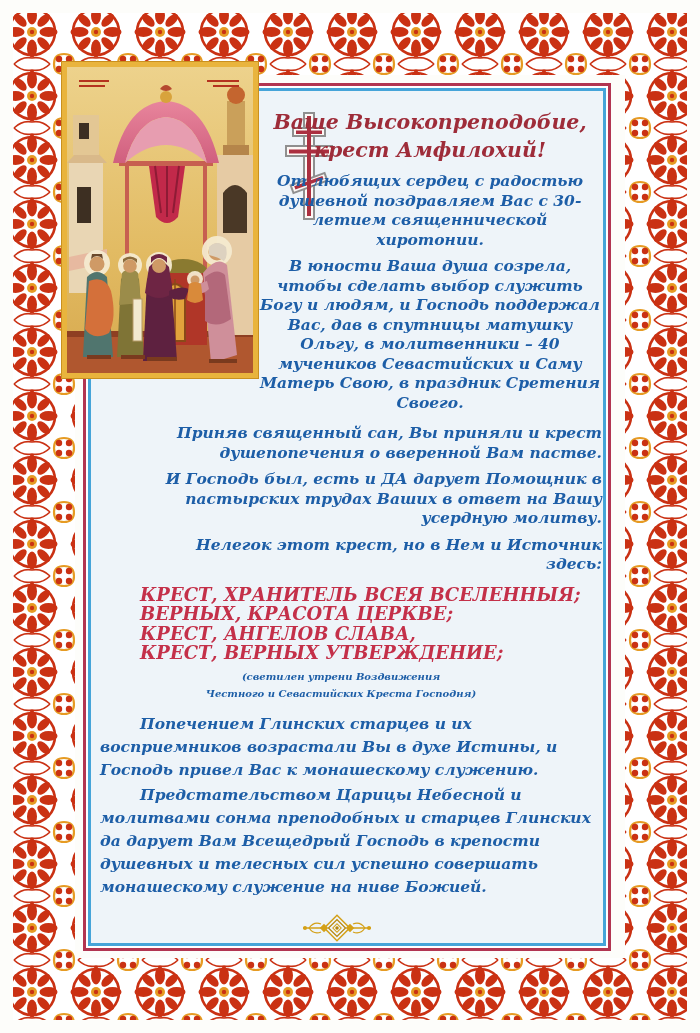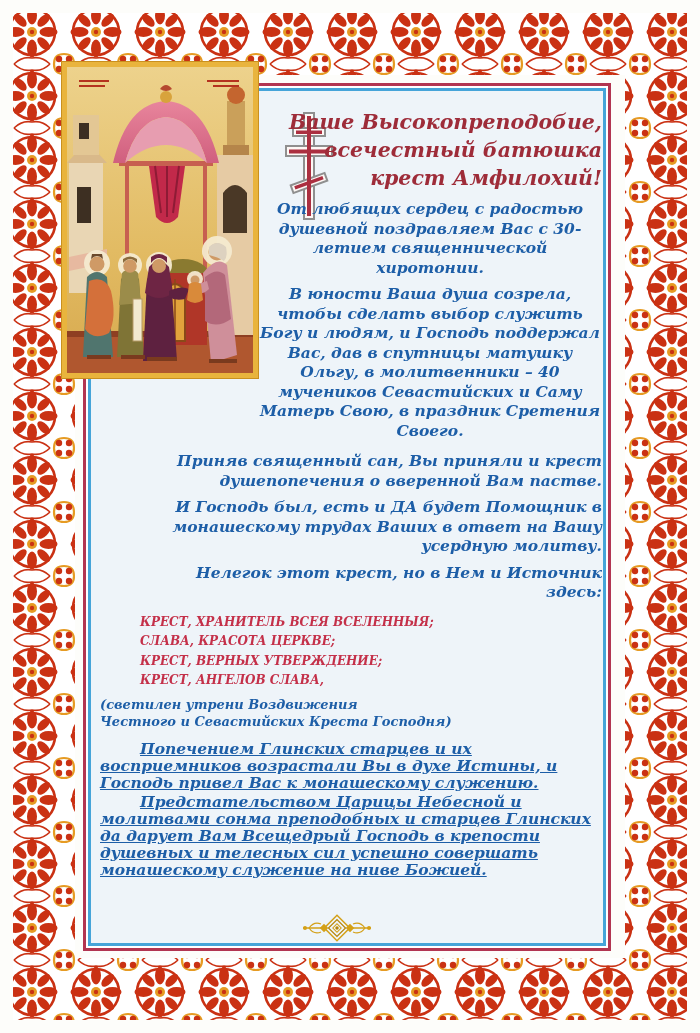--- a/index.html
+++ b/index.html
@@ -15,28 +15,28 @@
   }
   .frame-inner{
     position:absolute;left:2px;top:2px;right:2px;bottom:2px;
     border:3px solid #45a4d9;background:#eef4f9;box-sizing:border-box;
   }
   .content{
     position:absolute;left:100px;top:104px;width:502px;z-index:3;
     color:#1d5ea7;font-style:italic;font-weight:bold;
   }
   .right-col{margin-left:158px;width:344px;text-align:center;}
-  .title{color:#9e2c39;font-size:20.5px;line-height:28px;padding-top:4px;text-align:right;}
+  .title{color:#9e2c39;font-size:20.5px;line-height:28px;padding-top:4px;}
   .intro{font-size:15.5px;line-height:19.5px;margin:7px 0 0 0;}
   .body-block{margin-top:11px;font-size:15.5px;line-height:19.5px;}
   .bpara{margin:0 0 7px 0;text-indent:40px;text-align:right;}
   .bpara.last{margin-bottom:11px;}
-  .litany{color:#c43049;margin:0 16px 5px 40px;line-height:19.5px;font-size:12px;}
-  .source{color:#1d5ea7;text-align:left;font-size:13px;line-height:17px;margin:0 20px 10px 0;}
-  .cpara{margin:0 0 2px 0;text-indent:40px;line-height:17px;text-decoration:underline;}
+  .litany{color:#c43049;margin:0 16px 5px 40px;line-height:19.5px;font-size:18px;}
+  .source{color:#1d5ea7;text-align:center;font-size:10px;line-height:17px;margin:0 20px 10px 0;}
+  .cpara{margin:0 0 2px 0;text-indent:40px;line-height:23px;}
   .cpara.last{margin-bottom:9px;}
   .icon-frame{
     position:absolute;left:62px;top:62px;width:186px;height:306px;z-index:4;
     border:5px solid #e9b43d;outline:1px solid #c9901f;background:#e4c27a;box-sizing:content-box;
   }
   .cross-svg{position:absolute;left:283px;top:110px;z-index:3;}
   .divider-svg{position:absolute;left:301px;top:911px;z-index:3;}
 </style>
 </head>
 <body>
@@ -200,37 +200,36 @@
       <rect x="13" y="20.5" width="26" height="3.5"></rect>
       <rect x="6" y="39.5" width="40" height="4"></rect>
       <rect x="11" y="71" width="30" height="3.5" transform="rotate(-20 26 73)"></rect>
     </g>
   </svg>
 
   <div class="content">
     <div class="right-col">
       <div class="title">
         <div>Ваше Высокопреподобие,</div>
-        <div>всечестный батюшка</div>
         <div>крест Амфилохий!</div>
       </div>
       <p class="intro">От любящих сердец с радостью душевной поздравляем Вас с 30-летием священнической хиротонии.</p>
       <p class="intro">В юности Ваша душа созрела, чтобы сделать выбор служить Богу и людям, и Господь поддержал Вас, дав в спутницы матушку Ольгу, в молитвенники – 40 мучеников Севастийских и Саму Матерь Свою, в праздник Сретения Своего.</p>
     </div>
 
     <div class="body-block">
       <p class="bpara">Приняв священный сан, Вы приняли и крест душепопечения о вверенной Вам пастве.</p>
-      <p class="bpara">И Господь был, есть и ДА будет Помощник в монашескому трудах Ваших в ответ на Вашу усердную молитву.</p>
+      <p class="bpara">И Господь был, есть и ДА дарует Помощник в пастырских трудах Ваших в ответ на Вашу усердную молитву.</p>
       <p class="bpara last">Нелегок этот крест, но в Нем и Источник здесь:</p>
 
       <div class="litany">
         <div>КРЕСТ, ХРАНИТЕЛЬ ВСЕЯ ВСЕЛЕННЫЯ;</div>
-        <div>СЛАВА, КРАСОТА ЦЕРКВЕ;</div>
+        <div>ВЕРНЫХ, КРАСОТА ЦЕРКВЕ;</div>
+        <div>КРЕСТ, АНГЕЛОВ СЛАВА,</div>
         <div>КРЕСТ, ВЕРНЫХ УТВЕРЖДЕНИЕ;</div>
-        <div>КРЕСТ, АНГЕЛОВ СЛАВА,</div>
       </div>
 
       <div class="source">
         <div>(светилен утрени Воздвижения</div>
         <div>Честного и Севастийских Креста Господня)</div>
       </div>
 
       <p class="cpara">Попечением Глинских старцев и их восприемников возрастали Вы в духе Истины, и Господь привел Вас к монашескому служению.</p>
       <p class="cpara">Предстательством Царицы Небесной и молитвами сонма преподобных и старцев Глинских да дарует Вам Всещедрый Господь в крепости душевных и телесных сил успешно совершать монашескому служение на ниве Божией.</p>
 

